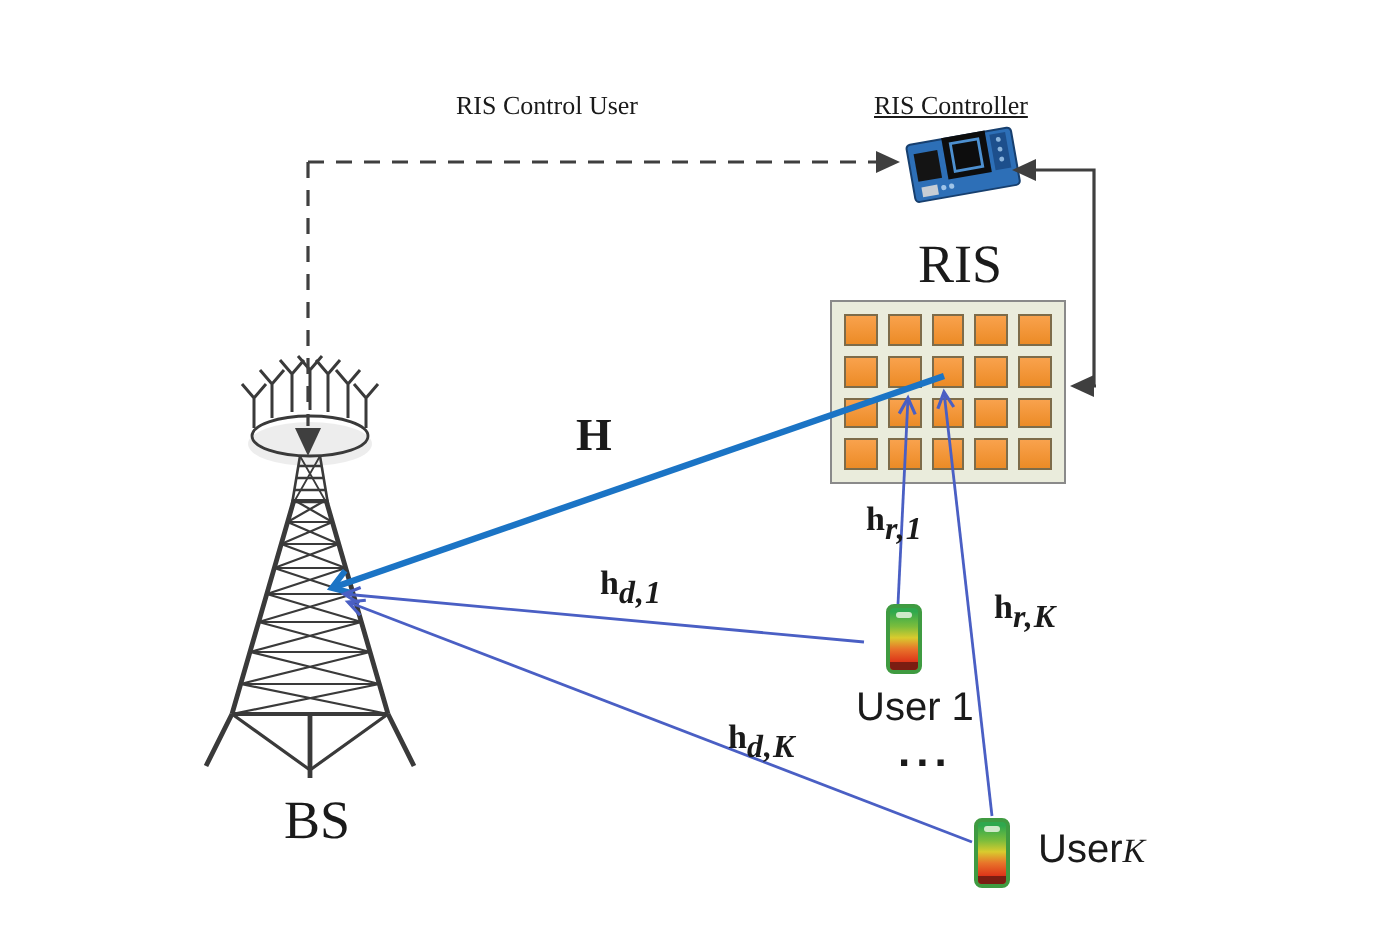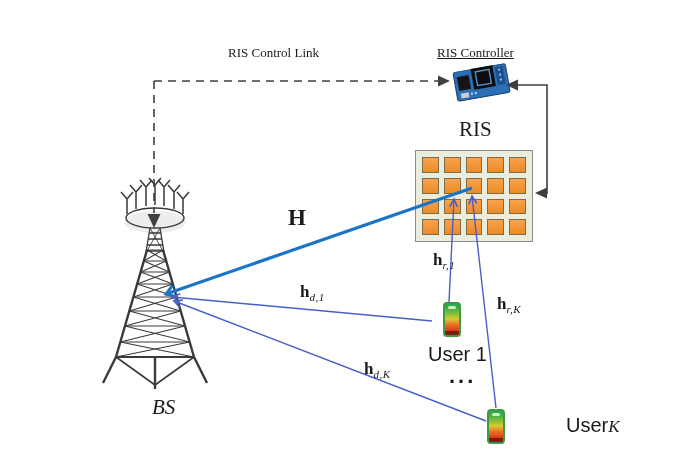--- a/index.html
+++ b/index.html
@@ -1,22 +1,22 @@
 <!DOCTYPE html>
 <html style="--h-line: #1b74c5; --user-line: #4a5fc4; --link-line: #3f3f3f; --panel-bg: #eaecdc; --element-fill: #f79a40; --element-border: #7d6c4a;"><head>
 <meta charset="utf-8">
 <style>
   html,body{margin:0;padding:0;background:#fff;}
   .canvas{position:relative;width:700px;height:466px;background:#ffffff;overflow:hidden;
           font-family:"Liberation Serif",serif;}
   .lbl{position:absolute;color:#1a1a1a;white-space:nowrap;z-index:10;}
   .serif-sm{font-size:13px;font-family:"Liberation Serif",serif;}
-  .serif-lg{font-size:21px;font-family:"Liberation Serif",serif;}
+  .serif-lg{font-size:27px;font-family:"Liberation Serif",serif;}
   .ch{font-size:17px;font-weight:bold;font-family:"Liberation Serif",serif;}
-  .ch sub{font-style:italic;font-size:11px;font-weight:400;letter-spacing:.5px;}
+  .ch sub{font-style:italic;font-size:16px;font-weight:700;letter-spacing:.5px;}
   .big-h{font-size:23px;font-weight:bold;}
   .sans{font-family:"Liberation Sans",sans-serif;font-size:20px;}
   .kvar{font-family:"Liberation Serif",serif;font-style:italic;font-size:17px;}
   .dots{font-size:22px;font-weight:bold;letter-spacing:3px;font-family:"Liberation Sans",sans-serif;}
 
   
   .ris-panel{position:absolute;left:415px;top:150px;width:118px;height:92px;
              background:var(--panel-bg,#eaecdc);border:1.5px solid #8a8a8a;
              box-sizing:border-box;z-index:1;}
   .ris-grid{display:grid;grid-template-columns:repeat(5,1fr);grid-template-rows:repeat(4,1fr);
@@ -171,33 +171,33 @@
       <polygon points="535,193 547,187.5 547,198.5" class="fill-dark"></polygon>
     </g>
 
     <line x1="472" y1="188" x2="166" y2="294" class="stroke-h" stroke-width="3.2" marker-end="url(#barbBlue)"></line>
     <line x1="432" y1="321" x2="172" y2="297" class="stroke-u" stroke-width="1.4" marker-end="url(#barbSlate)"></line>
     <line x1="486" y1="421" x2="174" y2="301" class="stroke-u" stroke-width="1.4" marker-end="url(#barbSlate)"></line>
     <line x1="449" y1="302" x2="454" y2="199" class="stroke-u" stroke-width="1.4" marker-end="url(#barbSlate)"></line>
     <line x1="496" y1="408" x2="472" y2="196" class="stroke-u" stroke-width="1.4" marker-end="url(#barbSlate)"></line>
   </svg>
 
-  <div class="lbl serif-sm" style="left:228px;top:45px;">RIS Control Link</div>
+  <div class="lbl serif-sm" style="left:228px;top:45px;">RIS Control User</div>
   <div class="lbl serif-sm" style="left:437px;top:45px;text-decoration:underline;">RIS Controller</div>
   <div class="lbl serif-lg" style="left:459px;top:117px;">RIS</div>
-  <div class="lbl serif-lg" style="left:152px;top:395px;font-style:italic;">BS</div>
+  <div class="lbl serif-lg" style="left:142px;top:395px;">BS</div>
 
   <div class="lbl ch big-h" style="left:288px;top:205px;">H</div>
 
   <div class="lbl ch" style="left:300px;top:282px;"><span>h</span><sub>d,1</sub></div>
 
   <div class="lbl ch" style="left:324px;top:359px;margin-left:40px;"><span>h</span><sub>d,K</sub></div>
 
   <div class="lbl ch" style="left:433px;top:250px;"><span>h</span><sub>r,1</sub></div>
 
   <div class="lbl ch" style="left:497px;top:294px;"><span>h</span><sub>r,K</sub></div>
 
   <div class="lbl sans" style="left:428px;top:343px;">User 1</div>
 
-  <div class="lbl" style="left:519px;top:414px;margin-left:47px;"><span class="sans">User</span><span class="kvar">K</span></div>
+  <div class="lbl" style="left:519px;top:414px;"><span class="sans">User</span><span class="kvar">K</span></div>
 
   <div class="lbl dots" style="left:449px;top:363px;">...</div>
 </div>
 
 </body></html>

